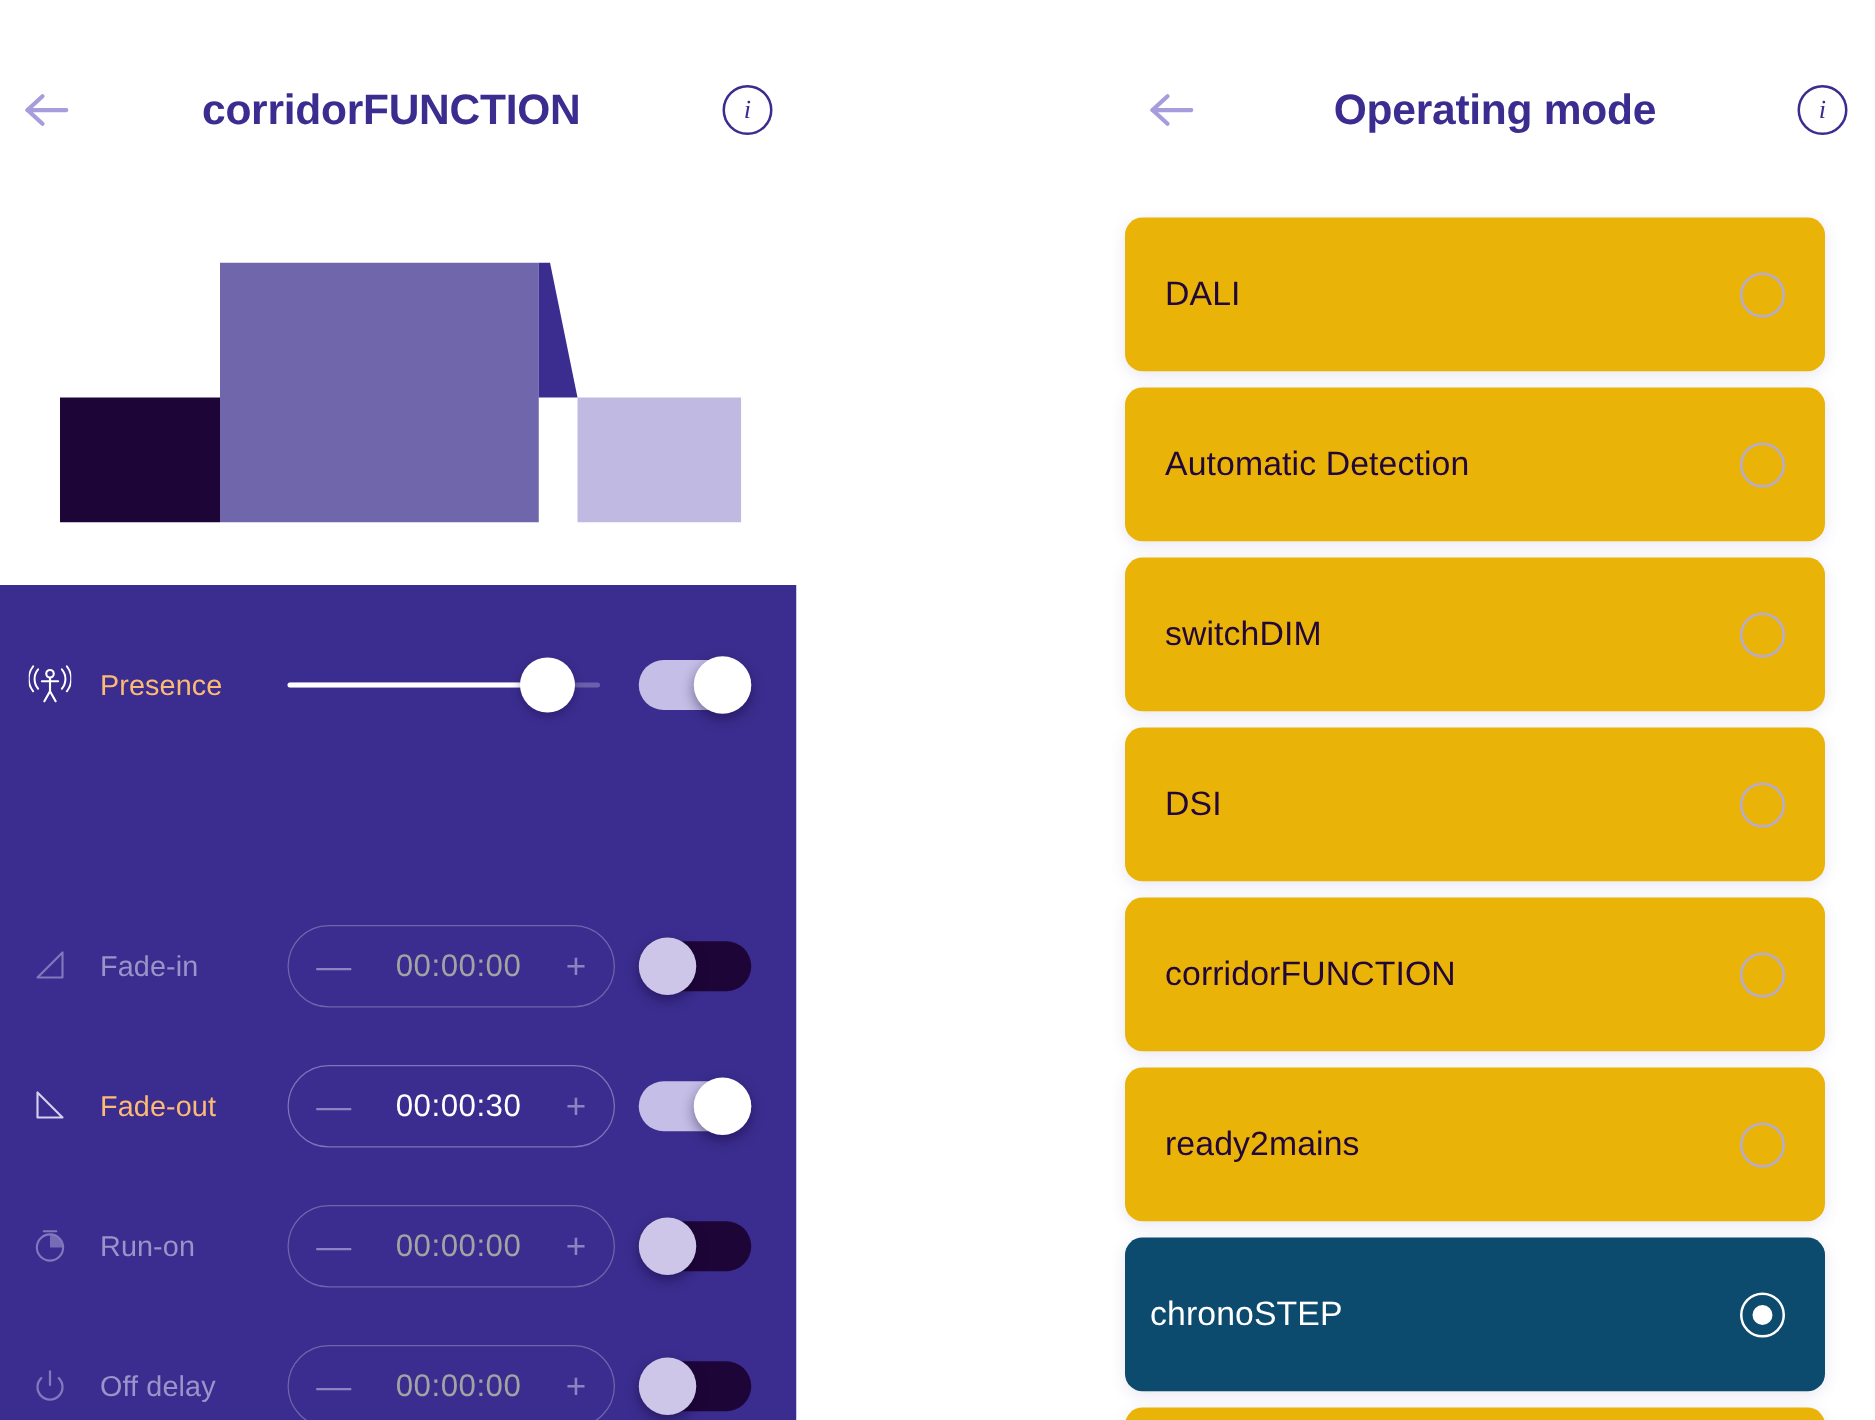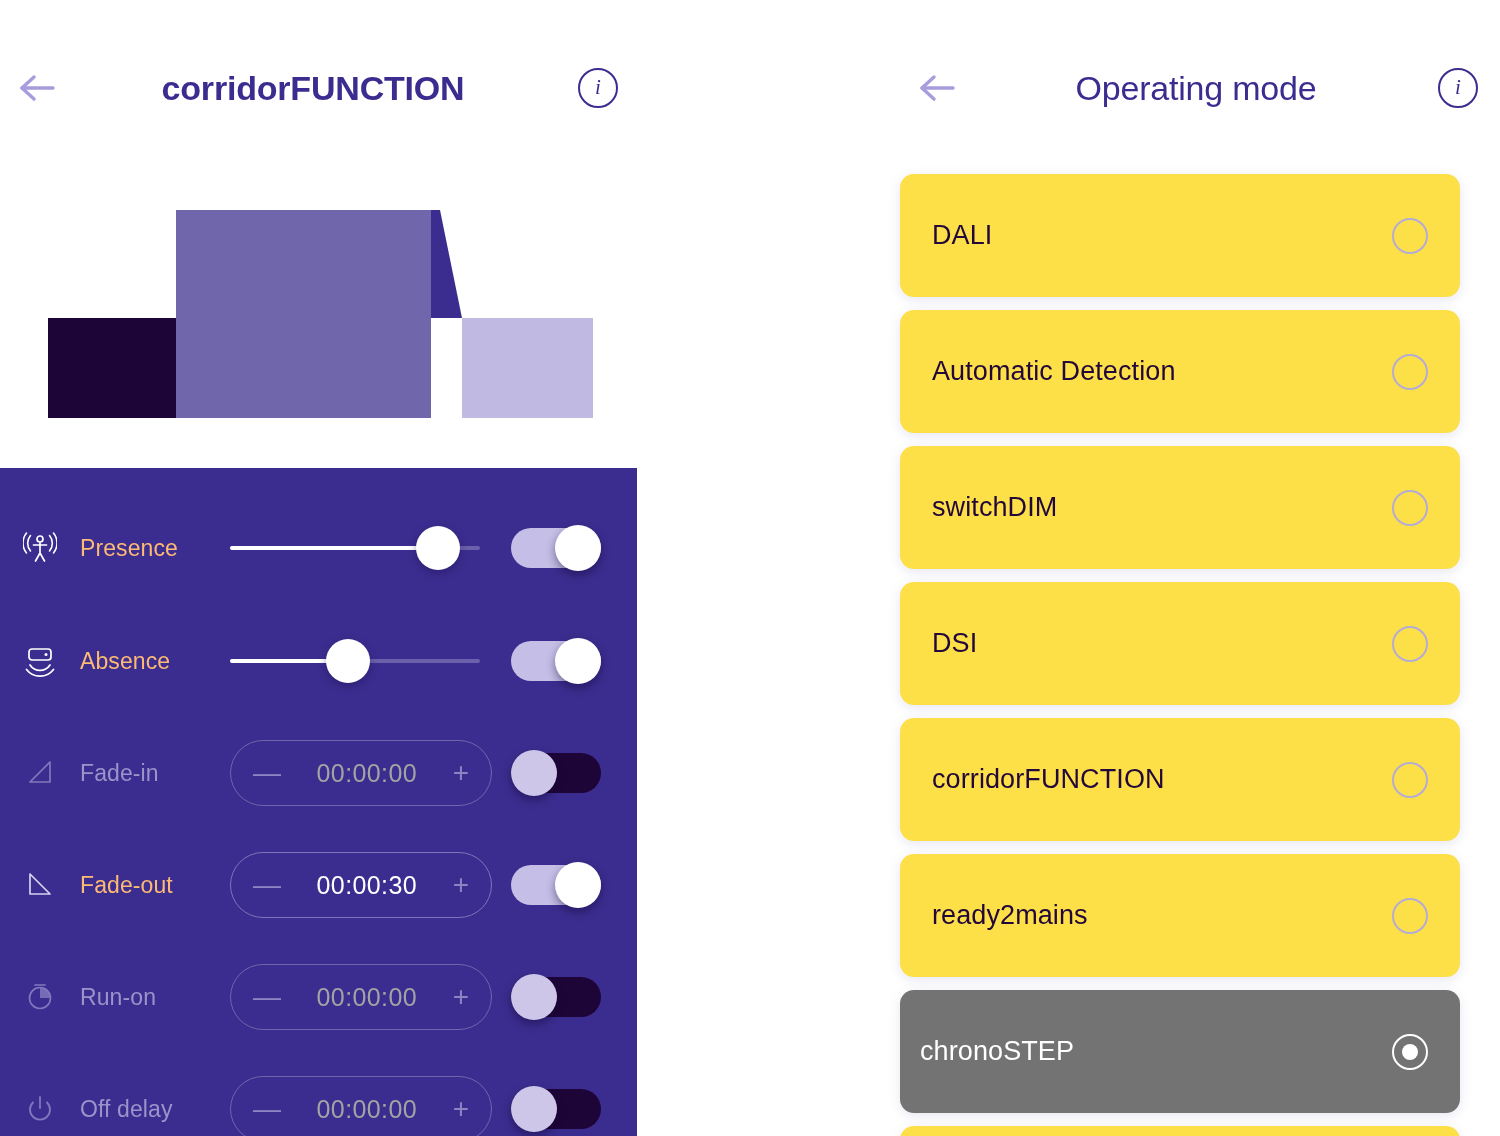--- a/index.html
+++ b/index.html
@@ -51,27 +51,27 @@
   .ttrack { position: absolute; top: 3px; width: 90px; height: 40px; border-radius: 20px; }
   .toggle.on .ttrack { left: 0; background: #c5bee6; }
   .toggle.off .ttrack { left: 0; background: #1E0538; }
   .tknob { position: absolute; top: 0; width: 46px; height: 46px; border-radius: 50%; box-shadow: 0 4px 10px rgba(15,3,45,.45); }
   .toggle.on .tknob { left: 44px; background: #ffffff; }
   .toggle.off .tknob { left: 0; background: #cdc6e8; }
 
   
   .right-pane { position: absolute; left: 760px; top: 0; width: 740px; height: 1136px; background: #ffffff; overflow: hidden; }
   .topbar-r { position: absolute; left: 140px; top: 46px; width: 600px; height: 84px; display: flex; align-items: center; }
-  .topbar-r .title-r { flex: 1; text-align: center; font-size: 34px; font-weight: normal; color: #3B2D8F; letter-spacing: -0.2px; }
+  .topbar-r .title-r { flex: 1; text-align: center; font-size: 34px; font-weight: bold; color: #3B2D8F; letter-spacing: -0.2px; }
 
   .mode-list { position: absolute; left: 140px; top: 174px; width: 560px; }
-  .mode-item { position: relative; width: 560px; height: 123px; background: #fde047; border-radius: 14px; box-shadow: 0 3px 12px rgba(76,60,150,.13); margin-bottom: 13px; display: flex; align-items: center; padding: 0 32px; cursor: pointer; }
+  .mode-item { position: relative; width: 560px; height: 123px; background: #eab308; border-radius: 14px; box-shadow: 0 3px 12px rgba(76,60,150,.13); margin-bottom: 13px; display: flex; align-items: center; padding: 0 32px; cursor: pointer; }
   .mode-item .mlabel { flex: 1; font-size: 27px; color: #22073A; letter-spacing: 0.1px; }
   .radio { width: 36px; height: 36px; border-radius: 50%; border: 2px solid #b4acd6; display: flex; align-items: center; justify-content: center; flex: none; }
-  .mode-item.sel { background: #737373; padding-left: 20px; }
+  .mode-item.sel { background: #0c4a6e; padding-left: 20px; }
   .mode-item.sel .mlabel { color: #ffffff; }
   .mode-item.sel .radio { border-color: #ffffff; border-width: 2.6px; }
   .radio .dot { width: 16px; height: 16px; border-radius: 50%; background: #ffffff; display: none; }
   .mode-item.sel .radio .dot { display: block; }
 </style>
 </head>
 <body>
 
 <div class="app">
 
@@ -119,40 +119,20 @@
           <div class="strack"></div>
           <div class="sfill" style="width:83%"></div>
           <div class="sknob" style="left:83%"></div>
         </div>
         <div class="toggle on" style="top:5px">
           <div class="ttrack"></div>
           <div class="tknob"></div>
         </div>
       </div>
 
-      <div class="row" style="top:165px">
-        <div class="row-ico">
-          <svg width="34" height="34" viewBox="0 0 34 34">
-            <rect x="6" y="5" width="22" height="11" rx="3" stroke="#ffffff" stroke-width="1.7" fill="none"></rect>
-            <circle cx="23" cy="10.5" r="1.5" fill="#ffffff"></circle>
-            <path d="M7 21 A12 12 0 0 0 27 21" stroke="#ffffff" stroke-width="1.7" fill="none" stroke-linecap="round"></path>
-            <path d="M3.5 25.5 A17 17 0 0 0 30.5 25.5" stroke="#ffffff" stroke-width="1.7" fill="none" stroke-linecap="round"></path>
-          </svg>
-        </div>
-        <div class="row-label">Absence</div>
-        <div class="slider">
-          <div class="strack"></div>
-          <div class="sfill" style="width:47%"></div>
-          <div class="sknob" style="left:47%"></div>
-        </div>
-        <div class="toggle on" style="top:5px">
-          <div class="ttrack"></div>
-          <div class="tknob"></div>
-        </div>
-      </div>
 
       <div class="row dim" style="top:277px">
         <div class="row-ico">
           <svg width="30" height="30" viewBox="0 0 30 30">
             <path d="M25 4 L25 24 L5 24 Z" stroke="#8178bd" stroke-width="1.7" fill="none" stroke-linejoin="round"></path>
           </svg>
         </div>
         <div class="row-label">Fade-in</div>
         <div class="stepper off">
           <span class="sgn">—</span>

